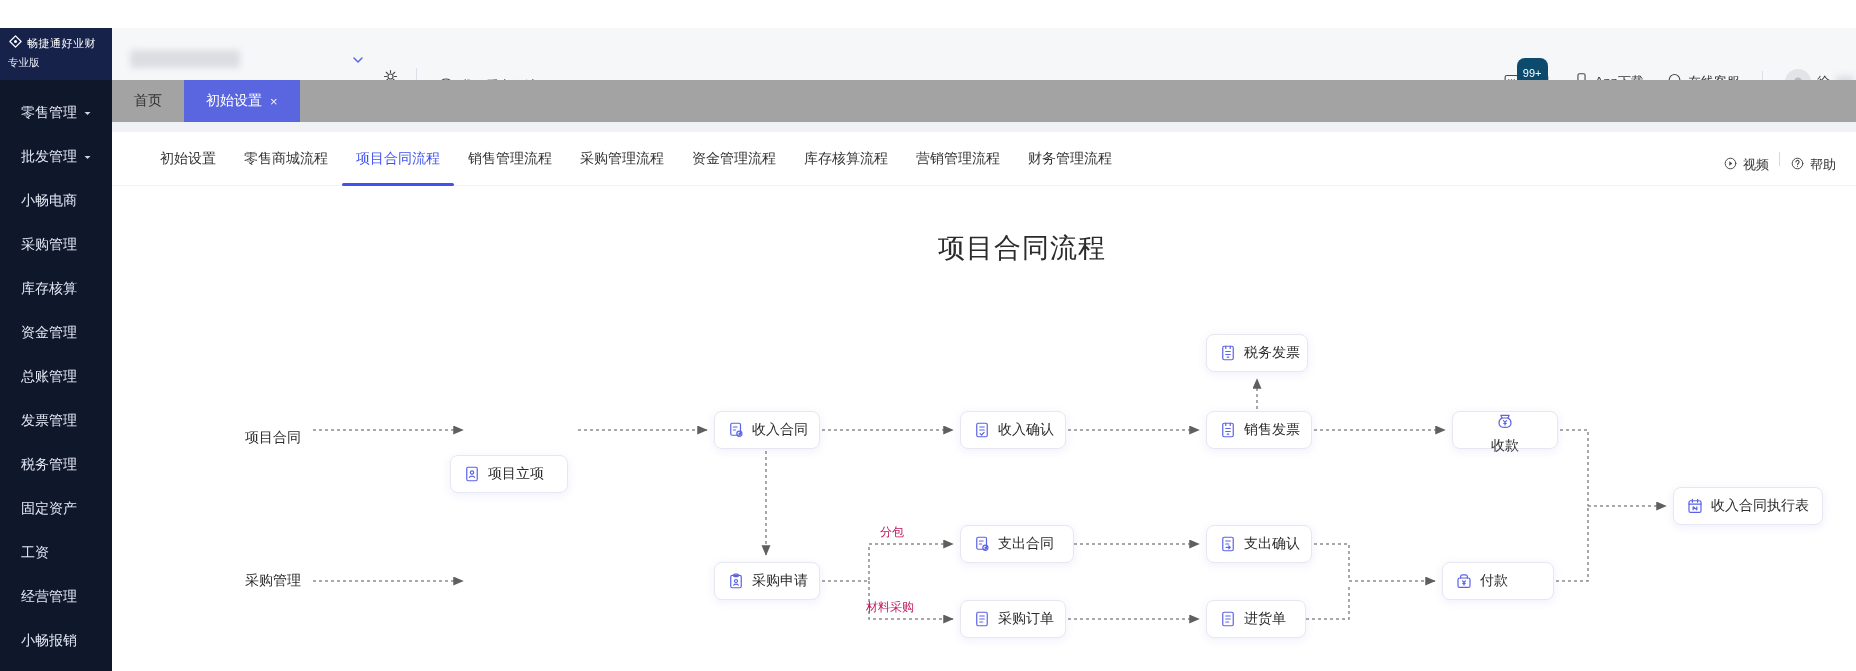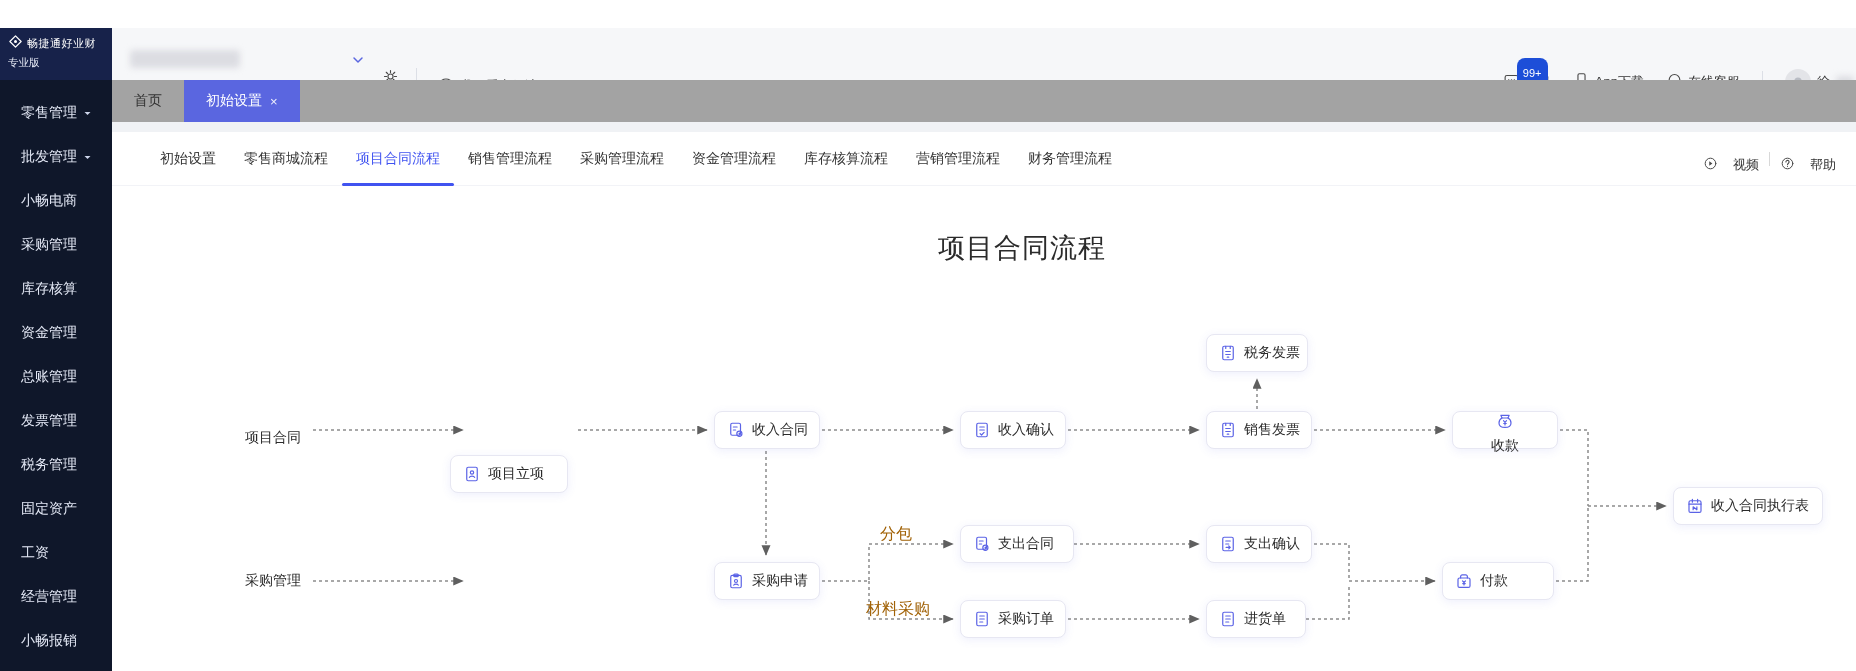--- a/index.html
+++ b/index.html
@@ -19,21 +19,21 @@
   #acct-select { position:absolute; left:124px; top:16px; width:246px; height:38px; border-bottom:1px solid #d9dce3; cursor:pointer; }
   .blur-blob { background:#dcdde2; border-radius:3px; filter:blur(3px); }
   #acct-blob { position:absolute; left:6px; top:6px; width:110px; height:18px; }
   #acct-chevron { position:absolute; right:4px; top:8px; }
   #hdr-gear { position:absolute; left:382px; top:40px; cursor:pointer; }
   .hdr-divider { position:absolute; top:40px; width:1px; height:22px; background:#dcdfe6; }
   #hdr-div1 { left:416px; }
   #demo-link { position:absolute; left:438px; top:48px; display:flex; align-items:center; gap:6px; font-size:13px; color:#333; cursor:pointer; }
   #hdr-right { position:absolute; right:0; top:28px; height:52px; display:flex; align-items:center; gap:22px; padding-right:2px; }
   .hdr-action { display:flex; align-items:center; gap:5px; font-size:13px; color:#333; cursor:pointer; position:relative; }
-  .badge { position:absolute; top:-14px; left:14px; background:#1d4ed8; color:#fff; font-size:11px; line-height:15px; padding:8px 6px; border-radius:8px; white-space:nowrap; }
+  .badge { position:absolute; top:-14px; left:14px; background:#0c4a6e; color:#fff; font-size:11px; line-height:15px; padding:8px 6px; border-radius:8px; white-space:nowrap; }
   #user-box { display:flex; align-items:center; gap:6px; font-size:13px; color:#333; cursor:pointer; }
   #avatar { width:26px; height:26px; border-radius:50%; background:#e3e4e8; display:flex; align-items:flex-end; justify-content:center; overflow:hidden; }
   #user-blob { width:18px; height:12px; }
   #hdr-right .vdiv { width:1px; height:22px; background:#dcdfe6; }
 
   
   #sidebar { position:absolute; left:0; top:80px; width:112px; height:591px; background:#0f172a; padding-top:11px; }
   .side-item { height:44px; display:flex; align-items:center; padding-left:21px; gap:6px; color:#e4e9f6; font-size:14px; cursor:pointer; white-space:nowrap; }
   .caret { font-size:9px; color:#cdd5ea; transform:translateY(1px); }
 
@@ -44,30 +44,30 @@
   .tab .close { font-size:13px; opacity:.9; cursor:pointer; }
   #tab-gap { position:absolute; left:112px; top:122px; width:1744px; height:10px; background:#f0f2f5; }
 
   
   #card { position:absolute; left:112px; top:132px; width:1744px; height:539px; background:#ffffff; }
   #subnav { position:absolute; left:112px; top:132px; width:1744px; height:54px; display:flex; align-items:center; padding-left:34px; border-bottom:1px solid #f2f3f7; }
   .subnav-item { position:relative; padding:0 14px; height:54px; display:flex; align-items:center; font-size:14px; color:#333; cursor:pointer; white-space:nowrap; }
   .subnav-item.active { color:#4053f0; }
   .subnav-item.active::after { content:""; position:absolute; left:0; right:0; bottom:0; height:3px; background:#4053f0; border-radius:2px; }
   #subnav-right { position:absolute; right:20px; top:0; height:54px; display:flex; align-items:center; gap:10px; font-size:13px; color:#333; }
-  .subnav-right-item { display:flex; align-items:center; gap:15px; cursor:pointer;margin-top:12px; }
+  .subnav-right-item { display:flex; align-items:center; gap:5px; cursor:pointer;margin-top:12px; }
   #subnav-right .vdiv { width:1px; height:14px; background:#d8d8d8; }
 
   
   #diagram-title { position:absolute; left:938px; top:230px; font-size:27px; color:#2b2b2b; font-weight:500; letter-spacing:1px; }
   #edges { position:absolute; left:0; top:0; width:1856px; height:671px; pointer-events:none; }
   .flow-node { position:absolute; height:38px; background:#fff; border:1px solid #e7e7f2; border-radius:8px; box-shadow:0 2px 10px rgba(90,102,224,0.10); display:flex; align-items:center; gap:7px; padding:0 12px; font-size:14px; color:#2b2b2b; cursor:pointer; white-space:nowrap; z-index:2; }
   .flow-node .nicon { display:flex; align-items:center; }
   .row-label { position:absolute; transform:translateY(-50%); font-size:14px; color:#2b2b2b; white-space:nowrap; z-index:2; }
-  .branch-label { position:absolute; font-size:16px; color:#a16207; white-space:nowrap; z-index:2; }
+  .branch-label { position:absolute; font-size:12px; color:#be185d; white-space:nowrap; z-index:2; }
 </style>
 </head>
 <body>
 
 <div id="topstrip"></div>
 
 <div id="header">
   <div id="logo-block">
     <div id="logo-row">
       <span id="logo-icon-slot"><svg width="15" height="15" viewBox="0 0 24 24" fill="none" stroke="#fff" stroke-width="2" stroke-linecap="round" stroke-linejoin="round">

